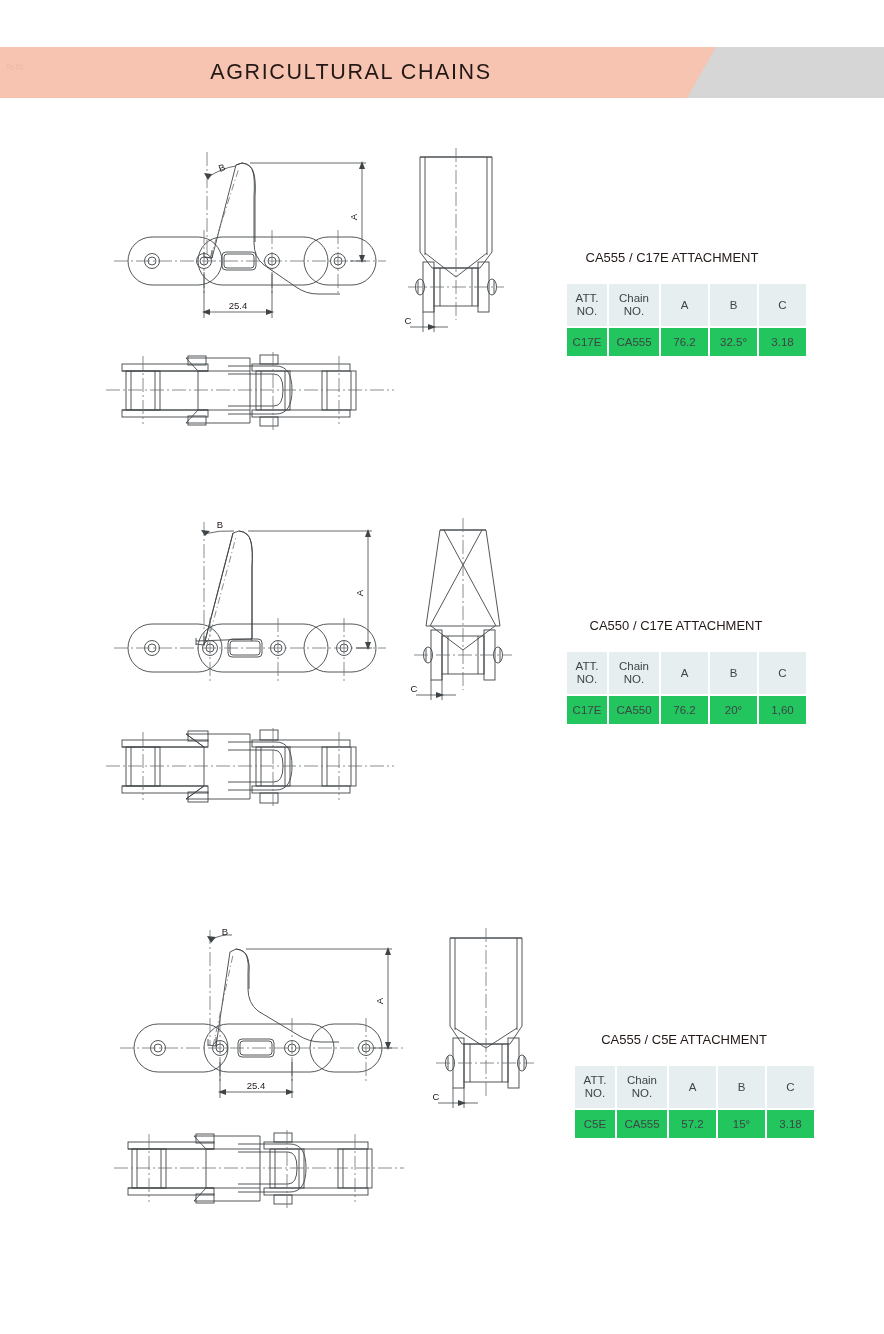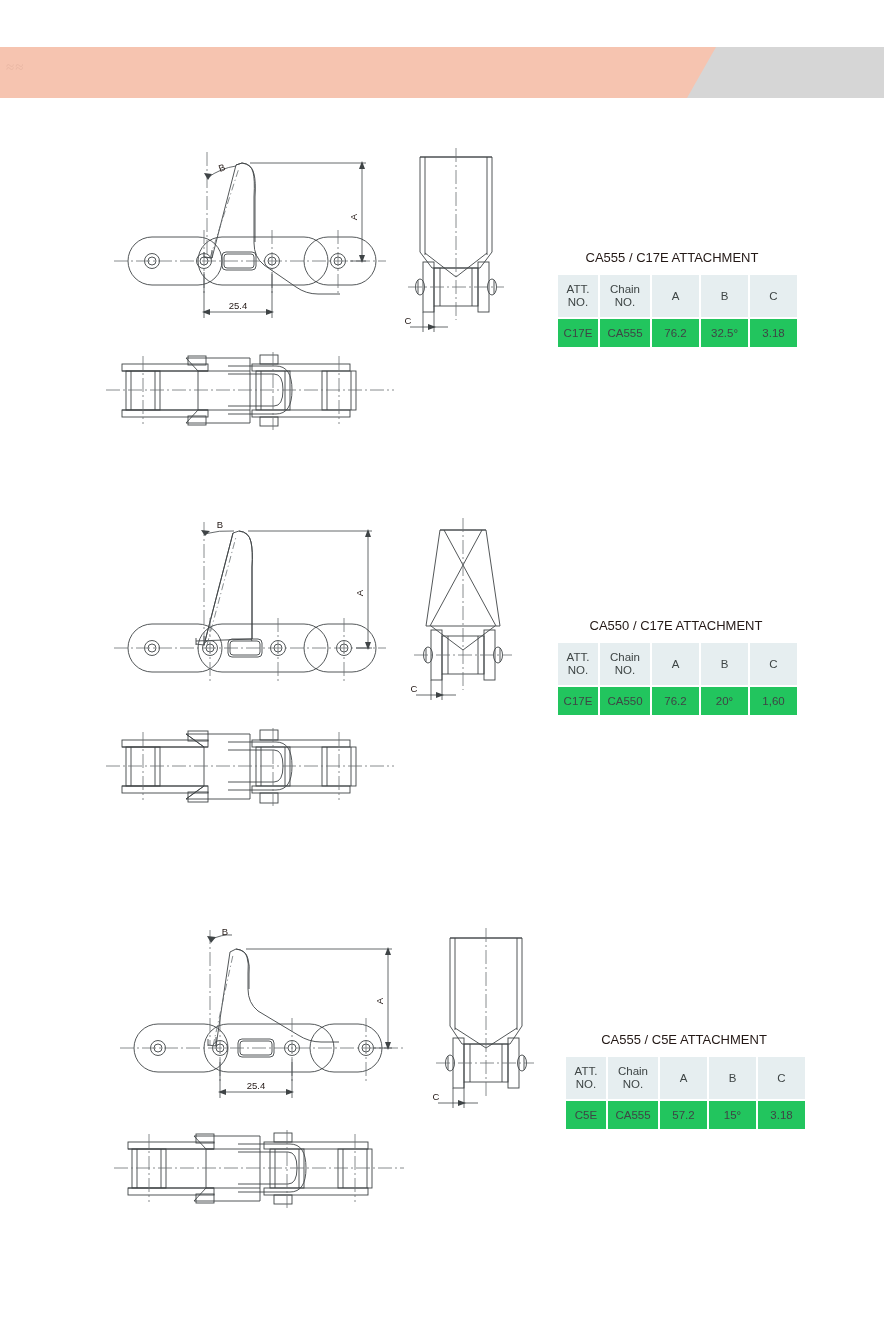--- a/index.html
+++ b/index.html
@@ -81,21 +81,21 @@
     color: #231815;
     text-align: center;
     margin-bottom: 8px;
     white-space: nowrap;
     font-family: "Liberation Sans", sans-serif;
   }
   table.spec {
     border-collapse: separate;
     border-spacing: 2px;
     width: 232px;
-    margin: 8px;
+    margin: 17px;
     table-layout: fixed;
   }
   #spec-3 table.spec { width: 240px; }
   table.spec th, table.spec td {
     font-weight: normal;
     font-size: 11.5px;
     color: #3e4545;
     text-align: center;
     padding: 0;
     font-family: "Liberation Sans", sans-serif;
@@ -124,20 +124,21 @@
     fill: #231815;
   }
 </style>
 </head>
 <body>
 
 <div class="banner">
   <div class="banner-grey"></div>
   <div class="banner-pink"></div>
   <div class="banner-watermark">≈≈</div>
+  <div class="banner-title">AGRICULTURAL CHAINS</div>
 </div>
 
 <div class="group" id="group-1">
 
   <div class="drawing dwg-side">
     <svg width="300" height="205" viewBox="0 0 300 205">
       <g fill="none" stroke="#3f4446" stroke-width="0.9" stroke-linejoin="round">
 
         <path d="M28 121 a24 24 0 0 1 24 -24 h46 a24 24 0 0 1 0 48 h-46 a24 24 0 0 1 -24 -24 z"></path>
         <path d="M98 121 a24 24 0 0 1 24 -24 h82 a24 24 0 0 1 0 48 h-82 a24 24 0 0 1 -24 -24 z"></path>

